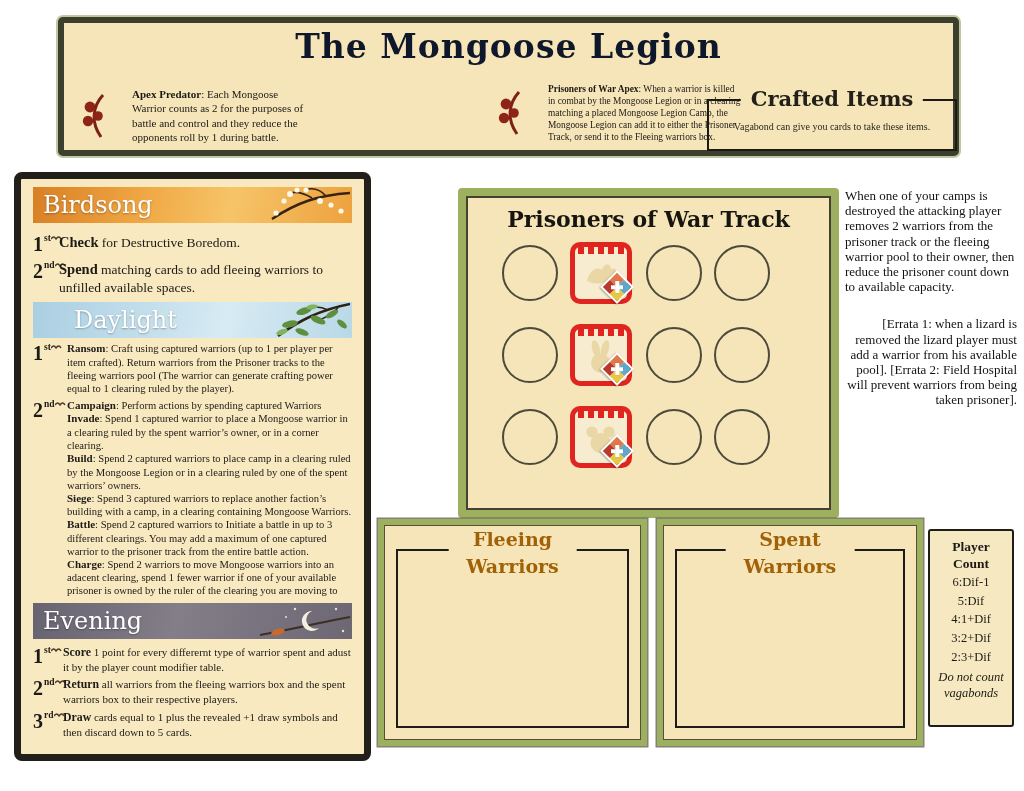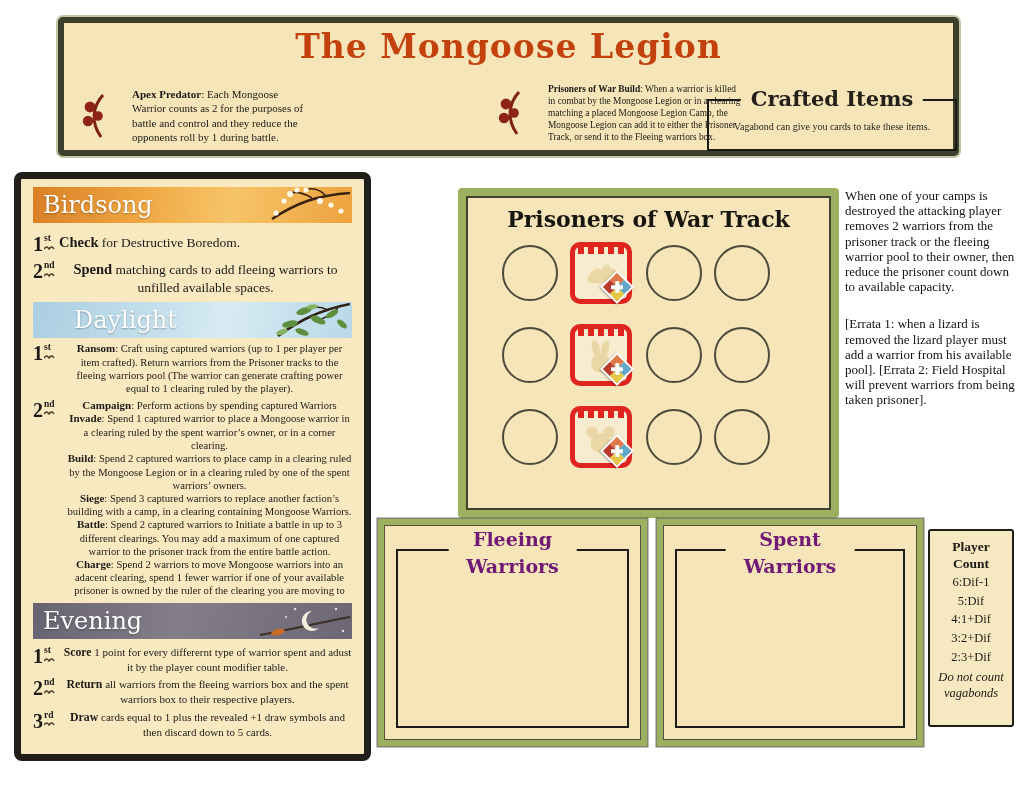--- a/index.html
+++ b/index.html
@@ -12,21 +12,21 @@
 
   
   .banner {
     position:absolute; left:58px; top:17px; width:901px; height:139px;
     background:#f5e5b8; border:6px solid #3c3f2c; border-radius:5px;
     box-shadow: 0 0 0 2px rgba(138,154,85,.55);
   }
   .banner-title {
     position:absolute; top:4px; left:0; right:0; text-align:center;
     font-family:"DejaVu Serif", serif; font-weight:bold; font-size:33px;
-    letter-spacing:1px; color:#c2410c;
+    letter-spacing:1px; color:#0f172a;
   }
   .ability { position:absolute; display:flex; align-items:center; gap:24px; }
   .ability p { font-size:11px; line-height:1.3; }
   .ability svg { flex:none; }
   .a1 { left:18px;  top:64px; width:232px; }
   .a2 { left:246px; top:64px; width:182px; }
   .a3 { left:434px; top:60px; width:244px; }
   .a3 p { font-size:9.4px; line-height:1.28; }
   .crafted {
     position:absolute; left:643px; top:76px; width:250px; height:52px;
@@ -39,37 +39,37 @@
   }
   .crafted-note {
     position:absolute; left:4px; right:4px; top:20px; text-align:center;
     font-size:10px; color:#2a2620;
   }
 
   
   .panel {
     position:absolute; left:14px; top:172px; width:357px; height:589px;
     background:#f8e9c1; border:7px solid #221f1a; border-radius:8px;
-    padding:8px 12px; overflow:hidden;text-align:center;
+    padding:8px 12px; overflow:hidden;
   }
   .phase {
     position:relative; height:36px; display:flex; align-items:center;
     padding-left:10px; color:#fff; overflow:hidden;
     font-family:"DejaVu Serif", serif; font-size:24px;
     text-shadow:0 1px 2px rgba(0,0,0,.3);
   }
   .phase .deco { position:absolute; right:2px; top:0; }
   .ph-bs { background:linear-gradient(100deg,#d97f25,#f0a844 35%,#f6c468 62%,#eda23e); }
   .ph-dl { background:linear-gradient(100deg,#aacfe2,#c6e0ec 40%,#d7ebf3 60%,#b9d8e7); margin-top:6px;padding-left:41px; }
   .ph-ev { background:linear-gradient(100deg,#676370,#837e88 45%,#6c6773); margin-top:6px; }
 
   .step { display:flex; }
   .snum { flex:none; display:flex; line-height:1; margin-top:1px; }
   .snum .n { font-family:"Liberation Serif",serif; font-weight:bold; font-size:20px; }
-  .sfx { display:flex; flex-direction:column; align-items:flex-start; margin-left:1px; }
+  .sfx { display:flex; flex-direction:row; align-items:flex-start; margin-left:1px; }
   .sfx .sup { font-weight:bold; font-size:9.5px; }
   .sfx svg { margin-top:0; }
   .bs-step { margin-top:10px; }
   .bs-step + .bs-step { margin-top:6px; }
   .bs-step .snum { width:26px; }
   .bs-step .stext { font-size:13.5px; line-height:1.3; }
   .bs-step .lead { font-weight:bold; font-size:14.5px; }
 
   .dl-step { margin-top:4px; }
   .dl-step .snum { width:34px; }
@@ -118,35 +118,35 @@
   .q1{background:#e0784a;} .q2{background:#5ea9c9;} .q3{background:#b93a2c;} .q4{background:#e6c844;}
   .plus::before, .plus::after {
     content:""; position:absolute; background:#fff; left:50%; top:50%;
     box-shadow:0 0 1px rgba(0,0,0,.4);
   }
   .plus::before { width:12px; height:3.5px; transform:translate(-50%,-50%); }
   .plus::after  { width:3.5px; height:12px; transform:translate(-50%,-50%); }
 
   
   .note { position:absolute; left:845px; top:188px; width:172px; font-size:13px; line-height:1.17; color:#121212; }
-  .note .p2 { margin-top:22px; }
+  .note .p2 { margin-top:22px;text-align:right; }
 
   
   .pool {
     position:absolute; background:#f5e5b8;
     border:6px solid #9db060; box-shadow:0 0 0 1.5px rgba(80,76,58,.7);
   }
   .pool::before { content:""; position:absolute; inset:0; border:1.5px solid #55503c; pointer-events:none; }
   .pool.fleeing { left:378px; top:519px; width:269px; height:227px; }
   .pool.spent   { left:657px; top:519px; width:266px; height:227px; }
   .pool-inner { position:absolute; left:12px; right:12px; top:24px; bottom:12px; border:2px solid #1e1c18; }
   .pool-title {
     position:absolute; top:1px; left:50%; transform:translateX(-50%);
     background:#f5e5b8; padding:0 18px; text-align:center;
-    font-family:"DejaVu Serif", serif; font-weight:bold; font-size:19px; line-height:1.4; color:#701a75;
+    font-family:"DejaVu Serif", serif; font-weight:bold; font-size:19px; line-height:1.4; color:#a16207;
     white-space:nowrap;
   }
 
   
   .pcount {
     position:absolute; left:928px; top:529px; width:86px; height:198px;
     background:#f6e8c0; border:2px solid #1f1d18; border-radius:3px;
     text-align:center; padding-top:8px;
   }
   .pc-title { font-weight:bold; font-size:13.5px; line-height:1.25; padding:0 14px; }
@@ -172,21 +172,21 @@
     </div>
 
 
     <div class="ability a3">
       <svg width="26" height="48" viewBox="0 0 26 48">
         <path d="M21 3 C10 15, 9 31, 19 45" stroke="#7d2016" stroke-width="3" fill="none"></path>
         <circle cx="8" cy="15" r="5.4" fill="#8e2418"></circle>
           <circle cx="16" cy="24" r="4.8" fill="#8e2418"></circle>
           <circle cx="6" cy="29" r="5.2" fill="#8e2418"></circle>
       </svg>
-      <p><b>Prisoners of War Build</b><span>: When a warrior is killed in combat by the Mongoose Legion or in a clearing matching a placed Mongoose Legion Camp, the Mongoose Legion can add it to either the Prisoner Track, or send it to the Fleeing warriors box.</span></p>
+      <p><b>Prisoners of War Apex</b><span>: When a warrior is killed in combat by the Mongoose Legion or in a clearing matching a placed Mongoose Legion Camp, the Mongoose Legion can add it to either the Prisoner Track, or send it to the Fleeing warriors box.</span></p>
     </div>
 
     <div class="crafted">
       <div class="crafted-title">Crafted Items</div>
       <div class="crafted-note">Vagabond can give you cards to take these items.</div>
     </div>
   </section>
 
   <section class="panel">
 

